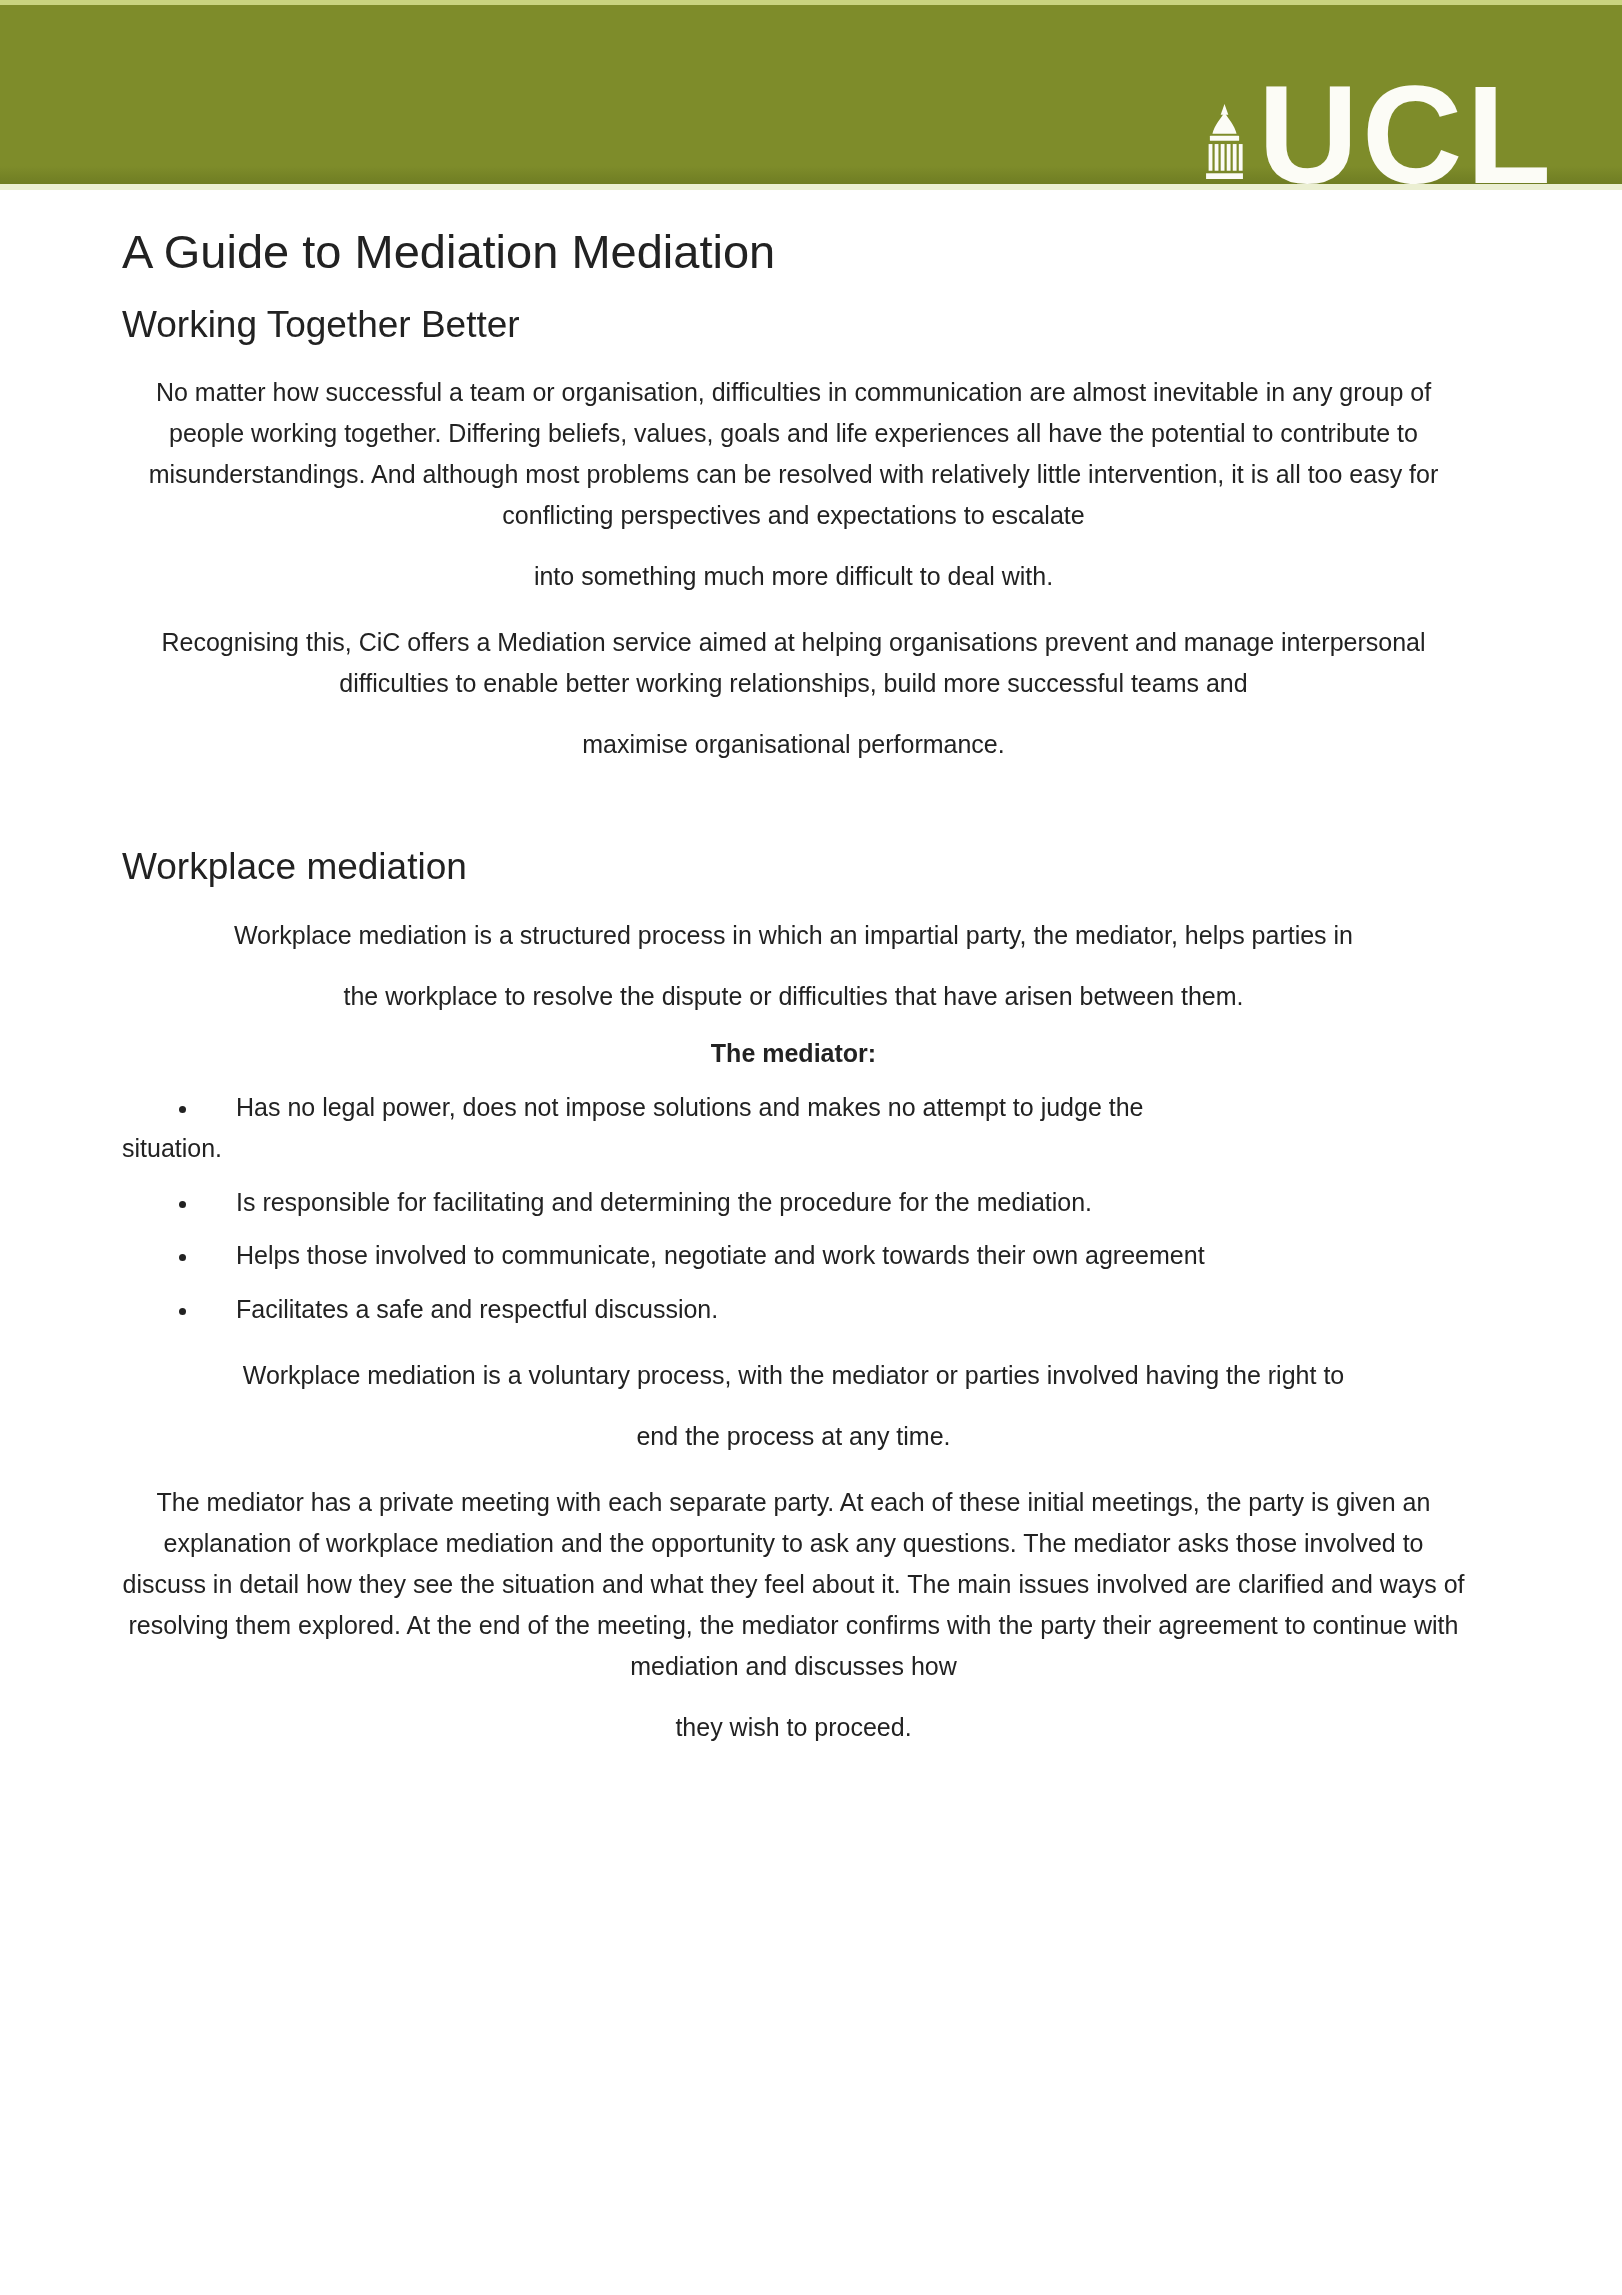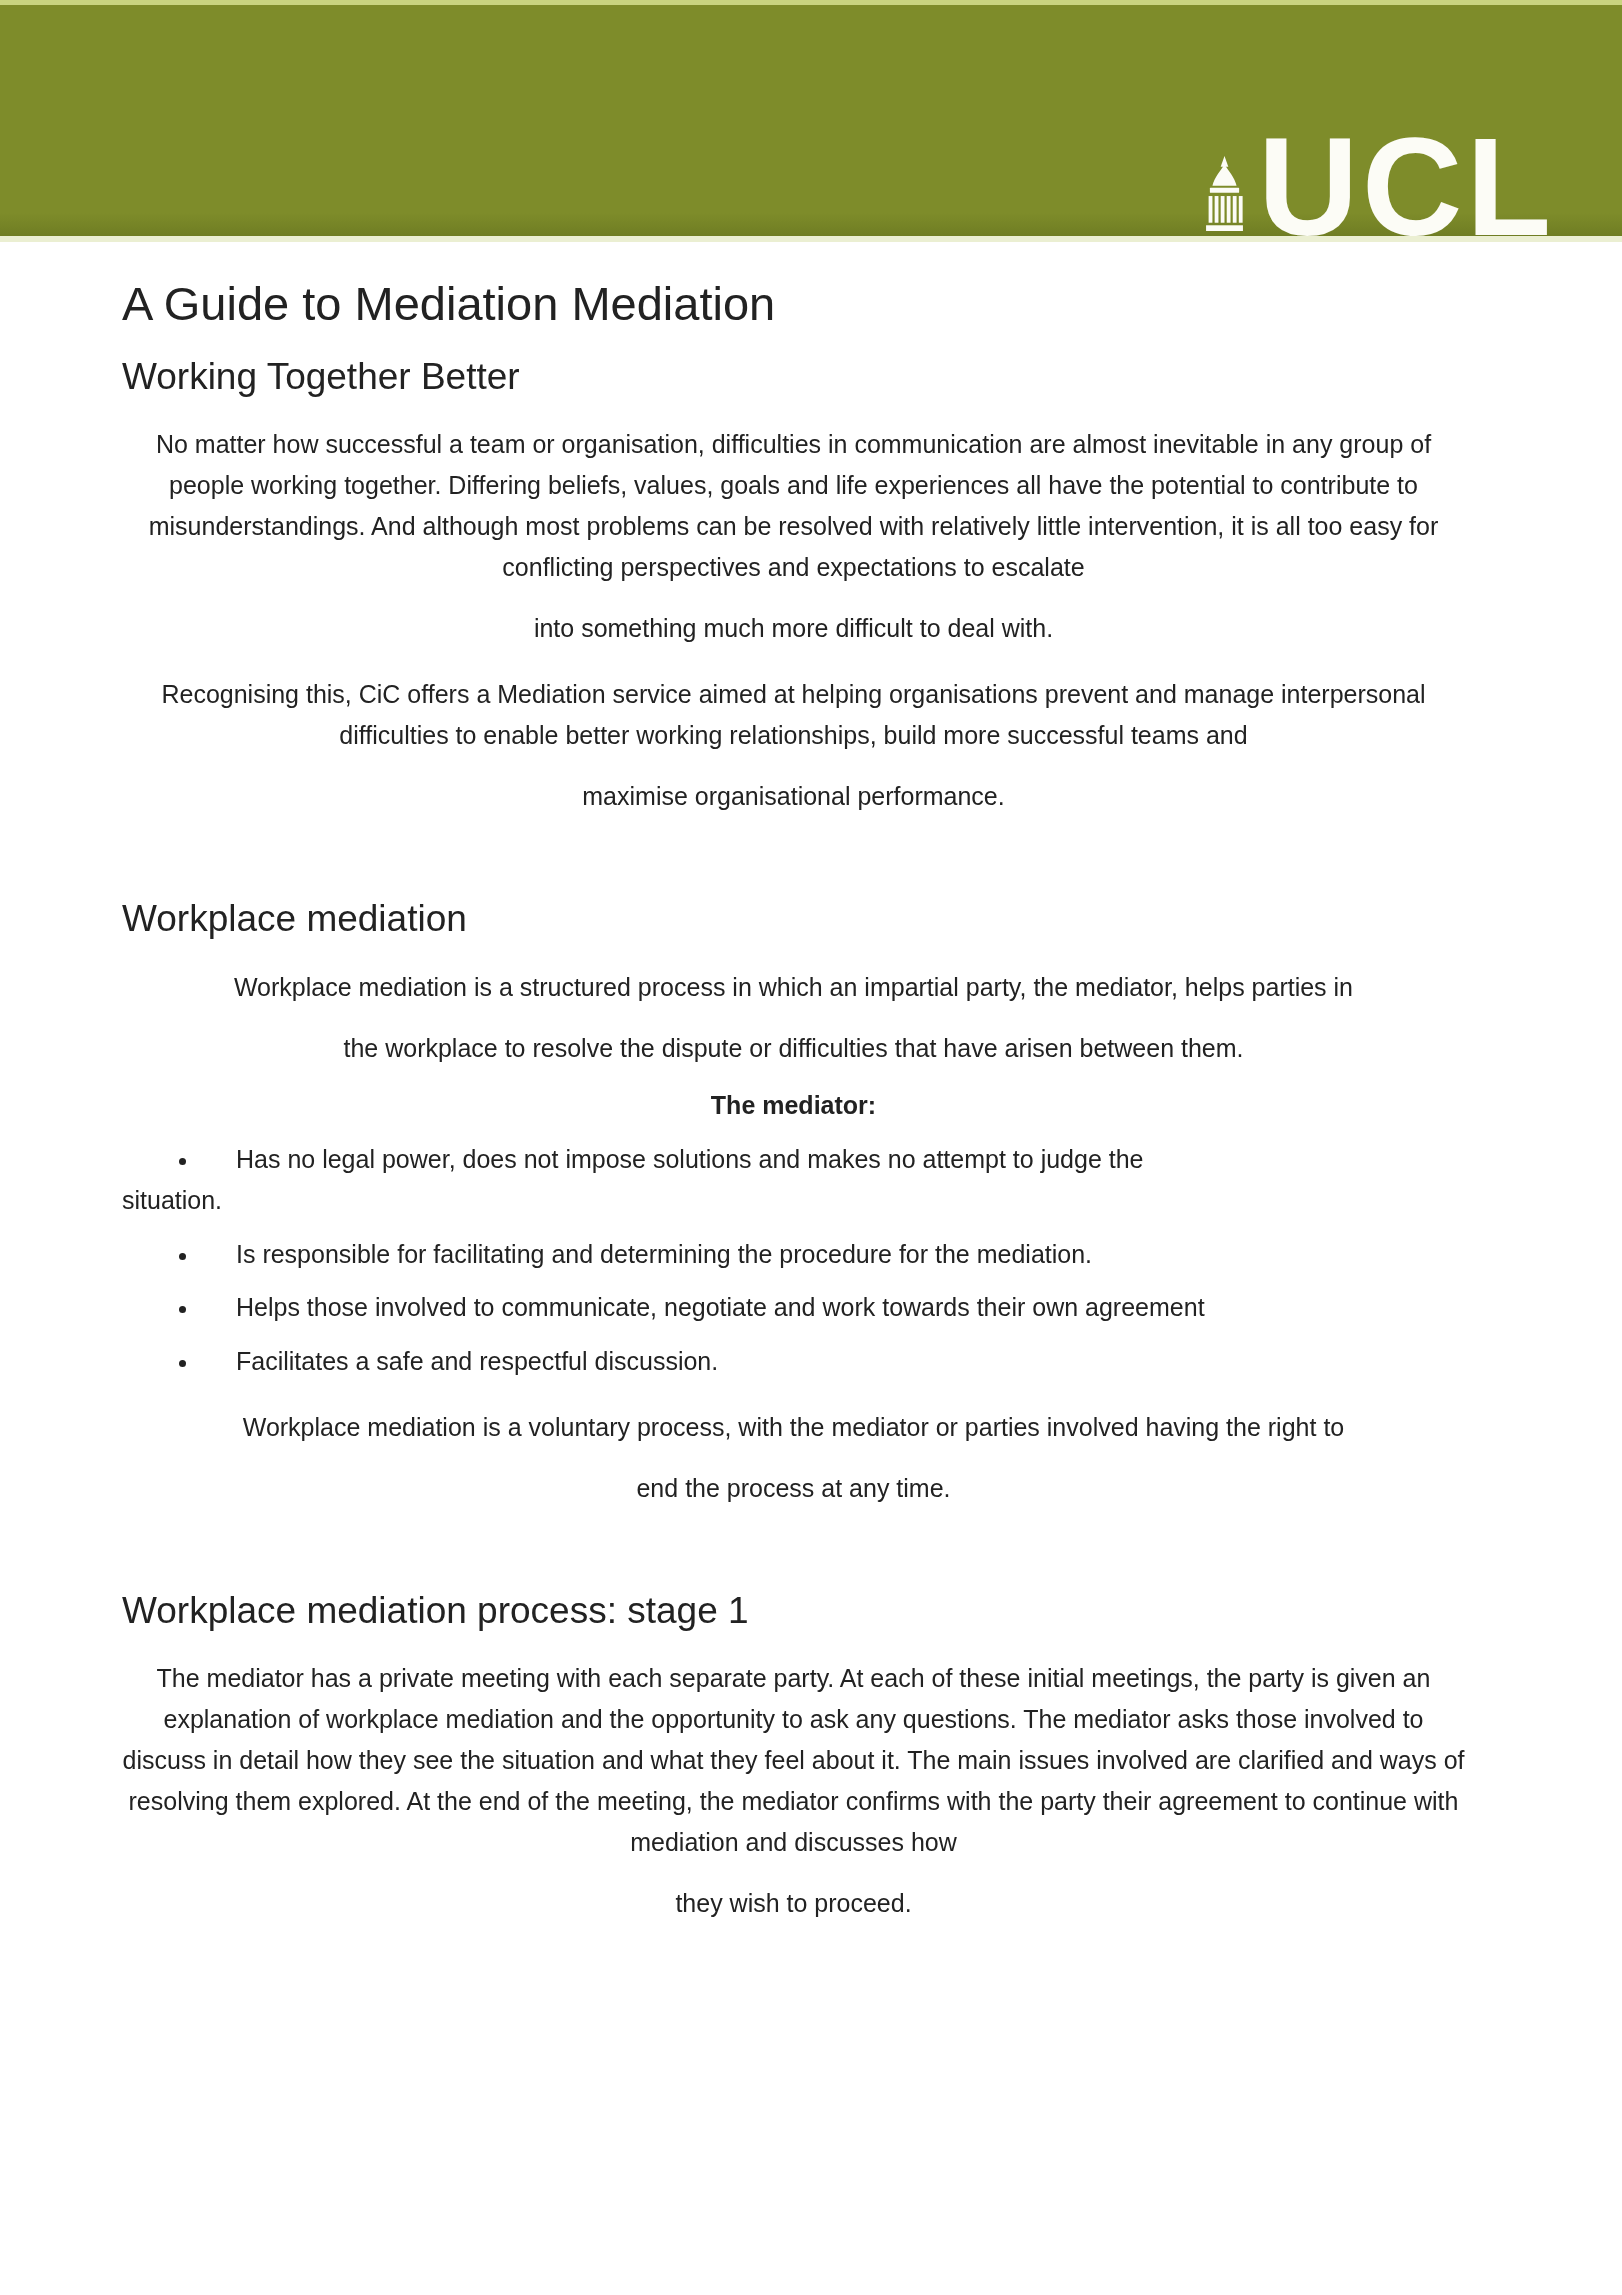--- a/index.html
+++ b/index.html
@@ -17,21 +17,21 @@
     height: 2295px;
     background: var(--page-background);
     font-family: "Liberation Sans", "DejaVu Sans", sans-serif;
     color: var(--text-color);
     overflow: hidden;
   }
 
   
   .banner {
     position: relative;
-    height: 236px;
+    height: 184px;
     background: linear-gradient(var(--banner-green) 0%, var(--banner-green) 90%, #6f7d23 100%);
     border-top: 5px solid var(--banner-top-stripe);
   }
   .banner-edge {
     height: 6.3px;
     background: var(--banner-bottom-stripe);
   }
   .logo {
     position: absolute;
     right: 68px;
@@ -148,18 +148,17 @@
       <p class="b-p_tail">the workplace to resolve the dispute or difficulties that have arisen between them.</p>
       <p class="b-label">The mediator:</p>
       <ul class="b-list">
         <li class="b-item"><span class="dot"></span><span>Has no legal power, does not impose solutions and makes no attempt to judge the</span><span class="li-tail">situation.</span></li>
         <li class="b-item"><span class="dot"></span><span>Is responsible for facilitating and determining the procedure for the mediation.</span></li>
         <li class="b-item"><span class="dot"></span><span>Helps those involved to communicate, negotiate and work towards their own agreement</span></li>
         <li class="b-item"><span class="dot"></span><span>Facilitates a safe and respectful discussion.</span></li>
       </ul>
       <p class="b-p">Workplace mediation is a voluntary process, with the mediator or parties involved having the right to</p>
       <p class="b-p_tail">end the process at any time.</p>
-      <h2 class="b-h2">Workplace mediation process: stage 1</h2>
       <p class="b-p">The mediator has a private meeting with each separate party. At each of these initial meetings, the party is given an explanation of workplace mediation and the opportunity to ask any questions. The mediator asks those involved to discuss in detail how they see the situation and what they feel about it. The main issues involved are clarified and ways of resolving them explored. At the end of the meeting, the mediator confirms with the party their agreement to continue with mediation and discusses how</p>
       <p class="b-p_tail">they wish to proceed.</p>
     </div>
 </main>
 
 
 </body></html>

